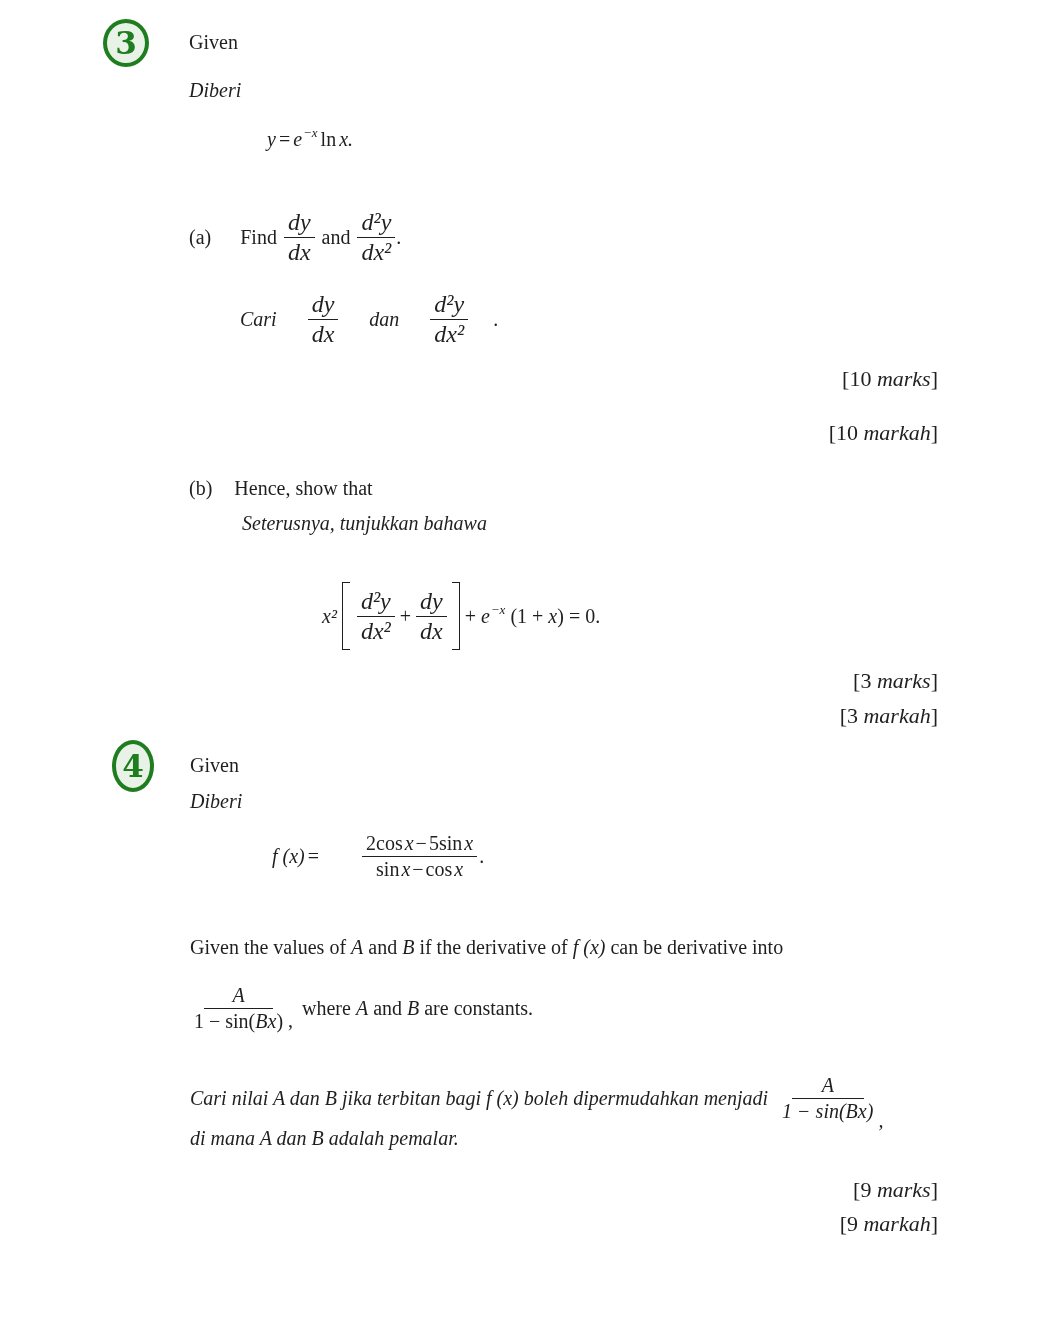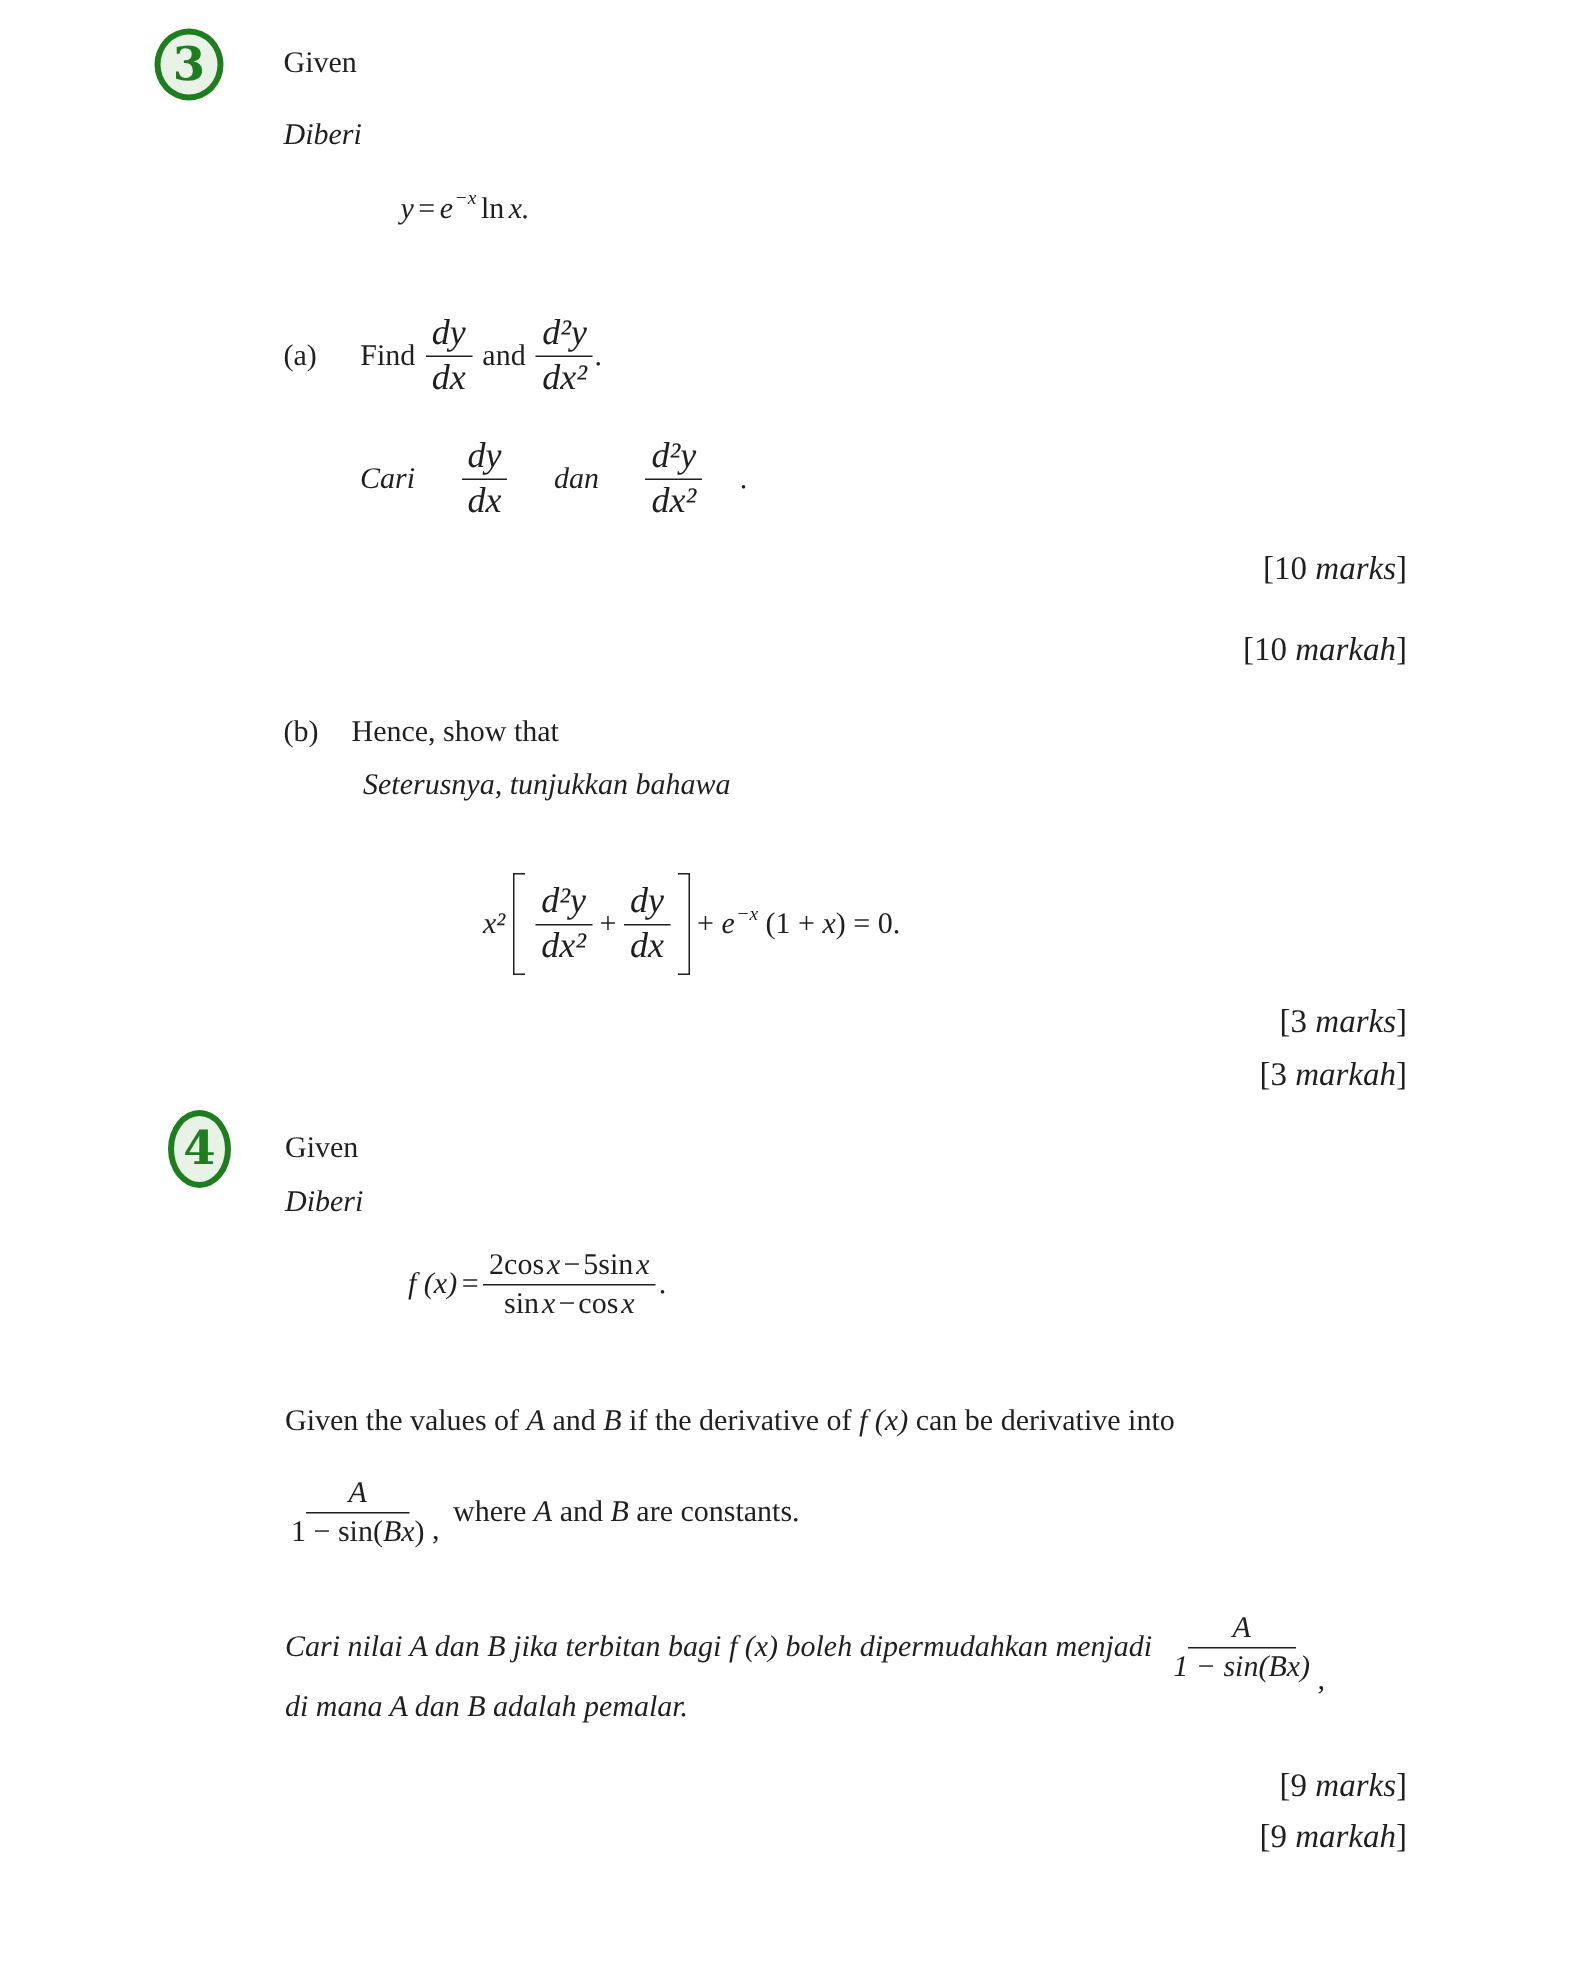--- a/index.html
+++ b/index.html
@@ -130,21 +130,21 @@
   <div class="badge" style="left:112px; top:740px; width:34px; height:44px;">
     <span>4</span>
   </div>
 
   <div class="abs" style="left:190px; top:754px;">Given</div>
   <div class="abs it" style="left:190px; top:790px;">Diberi</div>
 
   <div class="abs row" style="left:272px; top:824px; height:64px;">
     <span class="it">f (x)</span>
     <span class="tok">=</span>
-    <span class="frac" style="font-size:20px;">
+    <span class="frac" style="font-size:20px;margin-left:40px;">
       <span class="num nowrap"><span>2cos</span><span class="it tok-tight">x</span><span>−</span><span class="tok-tight" style="margin-right:0;">5sin</span><span class="it" style="margin-left:2px;">x</span></span>
       <span class="den nowrap"><span>sin</span><span class="it tok-tight">x</span><span>−</span><span class="tok-tight" style="margin-right:0;">cos</span><span class="it" style="margin-left:2px;">x</span></span>
     </span>
     <span style="margin-left:2px;">.</span>
   </div>
 
   <div class="abs nowrap" style="left:190px; top:936px;">
     <span>Given the values of </span><span class="it">A</span><span> and </span><span class="it">B</span><span> if the derivative of </span><span class="it">f (x)</span><span> can be derivative into</span>
   </div>
 

